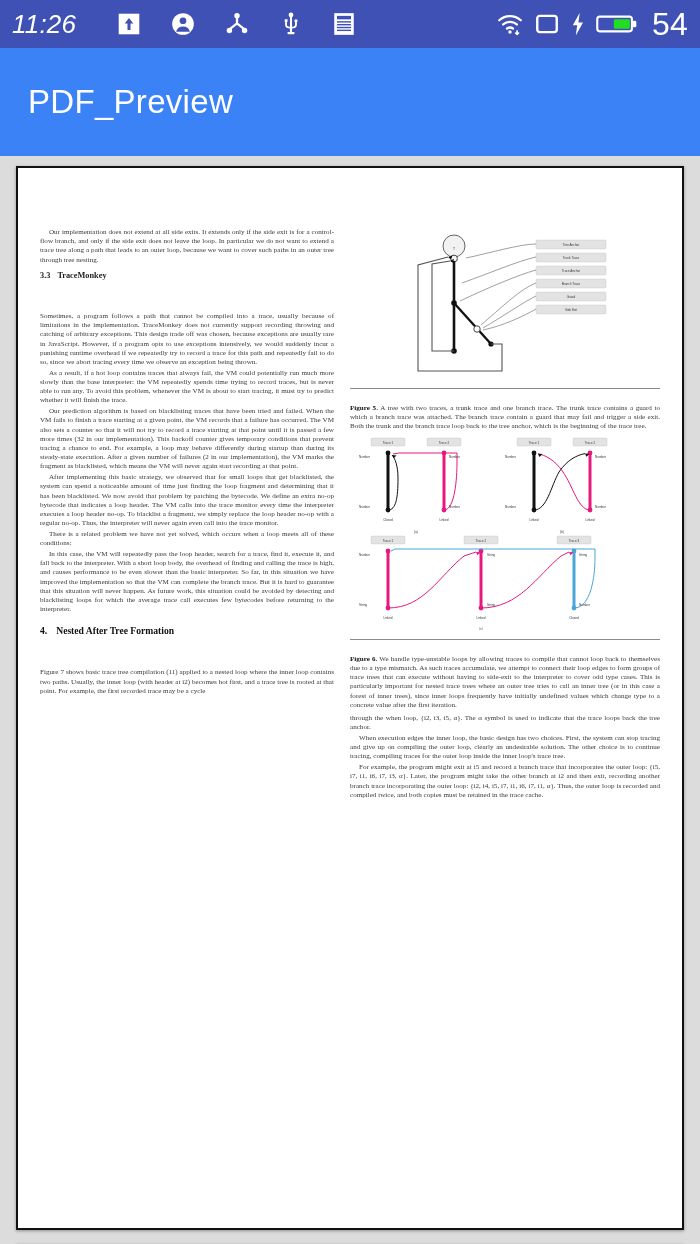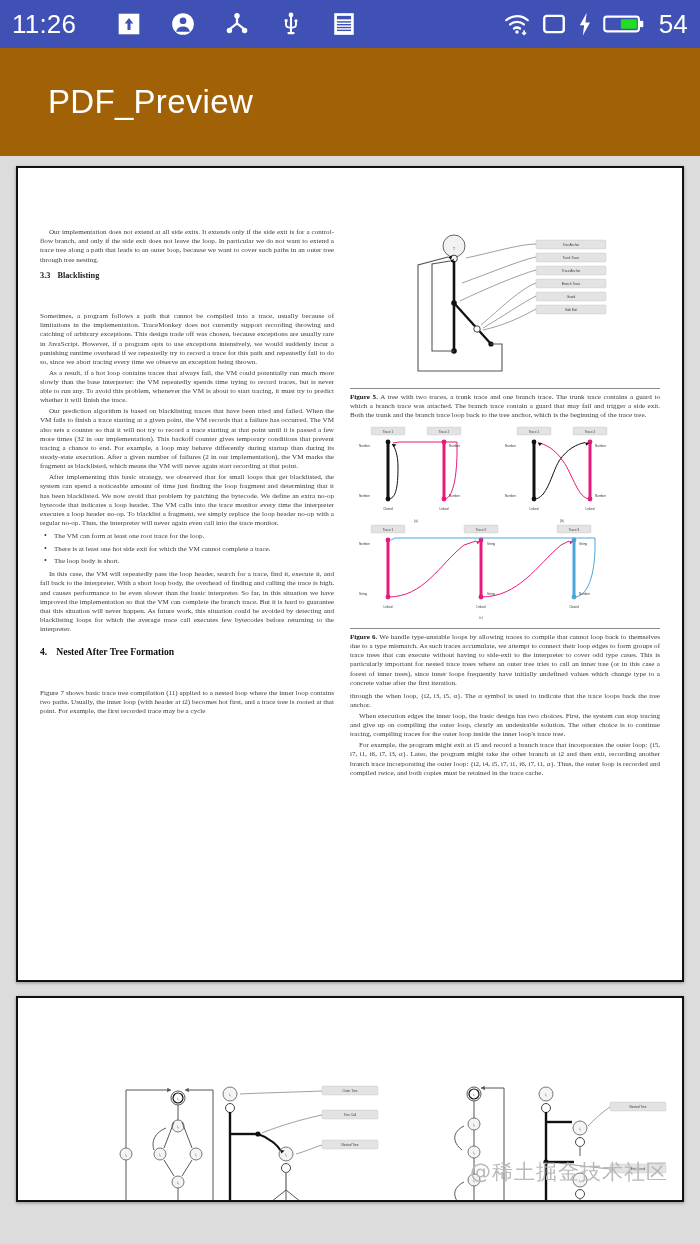--- a/index.html
+++ b/index.html
@@ -11,41 +11,41 @@
   }
   #app { position: relative; width: 700px; height: 1244px; background: #dcdcdc; }
 
   
   .statusbar {
     height: 48px; background: #3f51b5; color: #fff;
     display: flex; align-items: center; padding: 0 12px;
     font-size: 25px; letter-spacing: .2px;
   }
   .sb-clock { font-size: 26px; font-weight: 400; margin-right: 12px; line-height: 1; }
-  .sb-left { display: flex; align-items: center; gap: 28px; flex: 1; }
+  .sb-left { display: flex; align-items: center; gap: 28px; flex: 1; font-style: italic; }
   .sb-right { display: flex; align-items: center; gap: 10px; }
   .sb-icon { display: inline-flex; align-items: center; justify-content: center; }
-  .sb-batt-num { font-size: 26px; margin-left: 4px; }
+  .sb-batt-num { font-size: 32px; margin-left: 4px; }
 
   
   .appbar {
-    height: 108px; background: #a16207; color: #fff;
-    display: flex; align-items: center; padding: 0 48px;
+    height: 108px; background: #3b82f6; color: #fff;
+    display: flex; align-items: center; padding: 0 28px;
   }
   .appbar-title { font-size: 33px; font-weight: 400; letter-spacing: .3px; }
 
   
   .pages { padding: 10px 0 0 0; }
   .page {
     position: relative;
     background: #fff; margin: 0 16px 14px 16px;
     border: 2px solid #111;
     box-shadow: 0 1px 3px rgba(0,0,0,.35);
   }
-  .page-1 { height: 816px; padding: 60px 22px 20px 22px; }
+  .page-1 { height: 1064px; padding: 60px 22px 20px 22px; }
   .page-2 { height: 206px; }
 
   .columns { display: flex; gap: 16px; height: 100%; }
   .col { width: 50%; }
 
   
   .doc { color: #2a2a2a; font-family: "Liberation Serif", serif; }
   .p {
     font-size: 7.1px; line-height: 1.30; text-align: justify;
     text-indent: 9px; margin-bottom: 1.5px;
@@ -63,21 +63,21 @@
   ul.bul { list-style: none; margin: 4px 0 4px 0; }
   ul.bul li {
     font-size: 7.1px; line-height: 1.30; text-align: justify;
     padding-left: 14px; position: relative; margin-bottom: 3px; color: #3a3a3a;
   }
   ul.bul li::before {
     content: "\2022"; position: absolute; left: 4px; top: -1px; font-size: 8px;
   }
   .caption {
     font-size: 7.1px; line-height: 1.30; text-align: justify; color: #3a3a3a;
-    margin-top: 4px;
+    margin-top: 15px;
   }
   .caption b { color: #111; }
   .rule { height: 1px; background: #8b8b8b; margin: 7px 0 4px 0; }
 
   
   .fig5 { height: 150px; position: relative; margin-top: 3px; }
   .fig5 svg { display: block; }
 
   
   .fig6 { height: 200px; position: relative; }
@@ -190,33 +190,29 @@
   <div class="pages">
 
     <div class="page page-1">
       <div class="columns doc">
 
         <div class="col">
           <div class="p">Our implementation does not extend at all side exits. It extends only if the side exit is for a control-flow branch, and only if the side exit does not leave the loop. In particular we do not want to extend a trace tree along a path that leads to an outer loop, because we want to cover such paths in an outer tree through tree nesting.</div>
 
           <div class="h3">
             <span>3.3</span>
-            <span>Blacklisting</span>
+            <span>TraceMonkey</span>
           </div>
 
           <div class="p noind">Sometimes, a program follows a path that cannot be compiled into a trace, usually because of limitations in the implementation. TraceMonkey does not currently support recording throwing and catching of arbitrary exceptions. This design trade off was chosen, because exceptions are usually rare in JavaScript. However, if a program opts to use exceptions intensively, we would suddenly incur a punishing runtime overhead if we repeatedly try to record a trace for this path and repeatedly fail to do so, since we abort tracing every time we observe an exception being thrown.</div>
           <div class="p">As a result, if a hot loop contains traces that always fail, the VM could potentially run much more slowly than the base interpreter: the VM repeatedly spends time trying to record traces, but is never able to run any. To avoid this problem, whenever the VM is about to start tracing, it must try to predict whether it will finish the trace.</div>
           <div class="p">Our prediction algorithm is based on blacklisting traces that have been tried and failed. When the VM fails to finish a trace starting at a given point, the VM records that a failure has occurred. The VM also sets a counter so that it will not try to record a trace starting at that point until it is passed a few more times (32 in our implementation). This backoff counter gives temporary conditions that prevent tracing a chance to end. For example, a loop may behave differently during startup than during its steady-state execution. After a given number of failures (2 in our implementation), the VM marks the fragment as blacklisted, which means the VM will never again start recording at that point.</div>
           <div class="p">After implementing this basic strategy, we observed that for small loops that get blacklisted, the system can spend a noticeable amount of time just finding the loop fragment and determining that it has been blacklisted. We now avoid that problem by patching the bytecode. We define an extra no-op bytecode that indicates a loop header. The VM calls into the trace monitor every time the interpreter executes a loop header no-op. To blacklist a fragment, we simply replace the loop header no-op with a regular no-op. Thus, the interpreter will never again even call into the trace monitor.</div>
-
-          <ul class="bul">
-            <li>The VM can form at least one root trace for the loop.</li>
-            <li>There is at least one hot side exit for which the VM cannot complete a trace.</li>
-            <li>The loop body is short.</li>
-          </ul>
+          <div class="p">There is a related problem we have not yet solved, which occurs when a loop meets all of these conditions:</div>
+
 
           <div class="p">In this case, the VM will repeatedly pass the loop header, search for a trace, find it, execute it, and fall back to the interpreter. With a short loop body, the overhead of finding and calling the trace is high, and causes performance to be even slower than the basic interpreter. So far, in this situation we have improved the implementation so that the VM can complete the branch trace. But it is hard to guarantee that this situation will never happen. As future work, this situation could be avoided by detecting and blacklisting loops for which the average trace call executes few bytecodes before returning to the interpreter.</div>
 
           <div class="h2">
             <span>4.</span>
             <span>Nested After Tree Formation</span>
           </div>
 
           <div class="p noind">Figure 7 shows basic trace tree compilation (11) applied to a nested loop where the inner loop contains two paths. Usually, the inner loop (with header at i2) becomes hot first, and a trace tree is rooted at that point. For example, the first recorded trace may be a cycle</div>
         </div>

